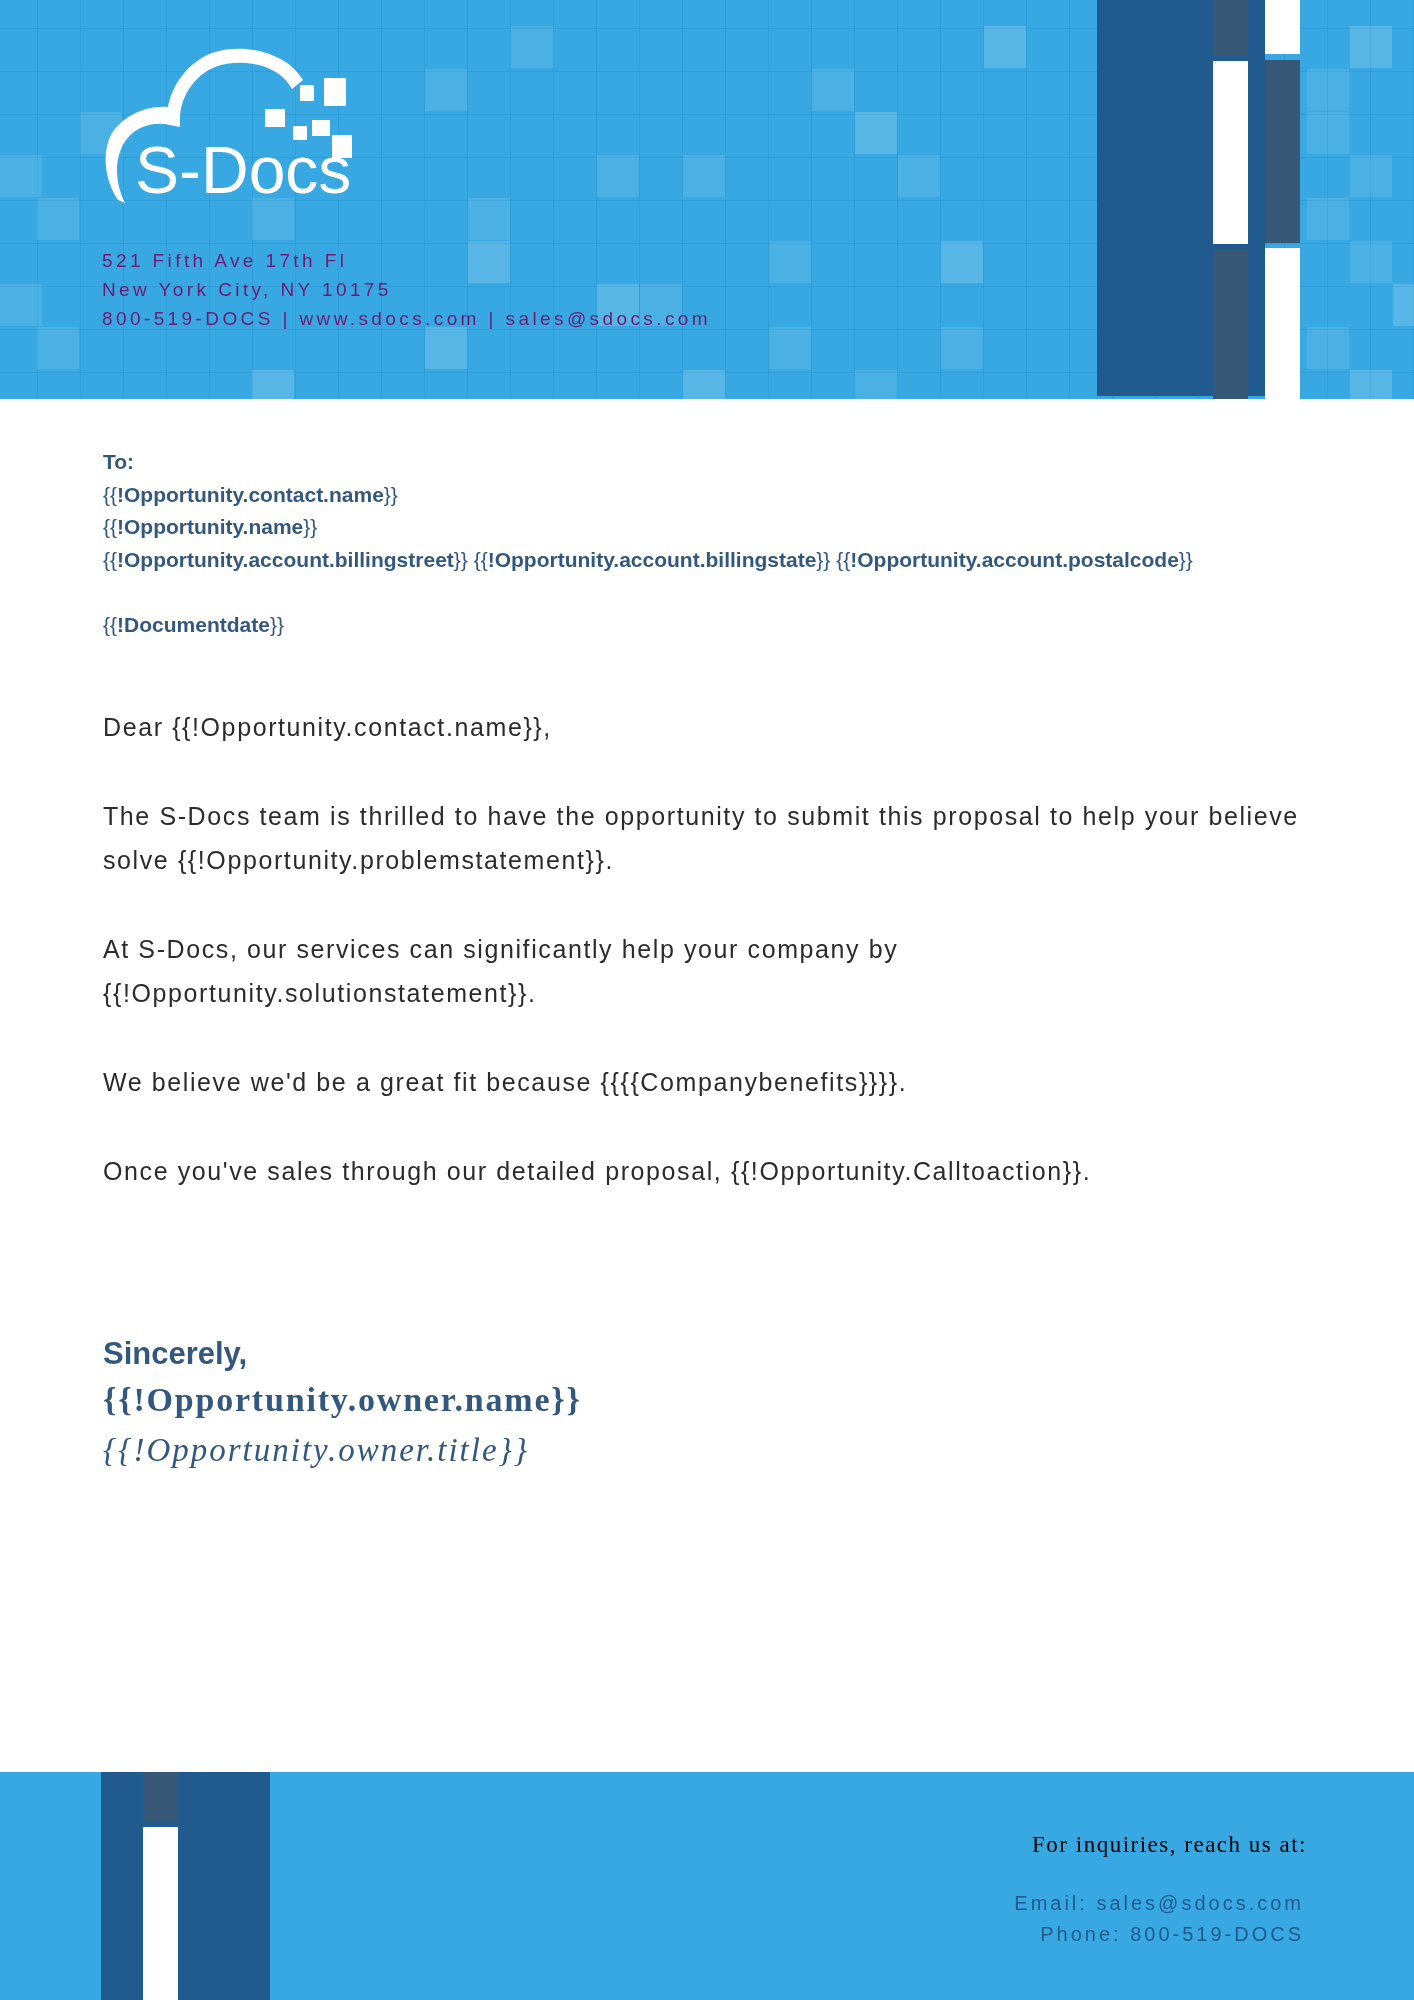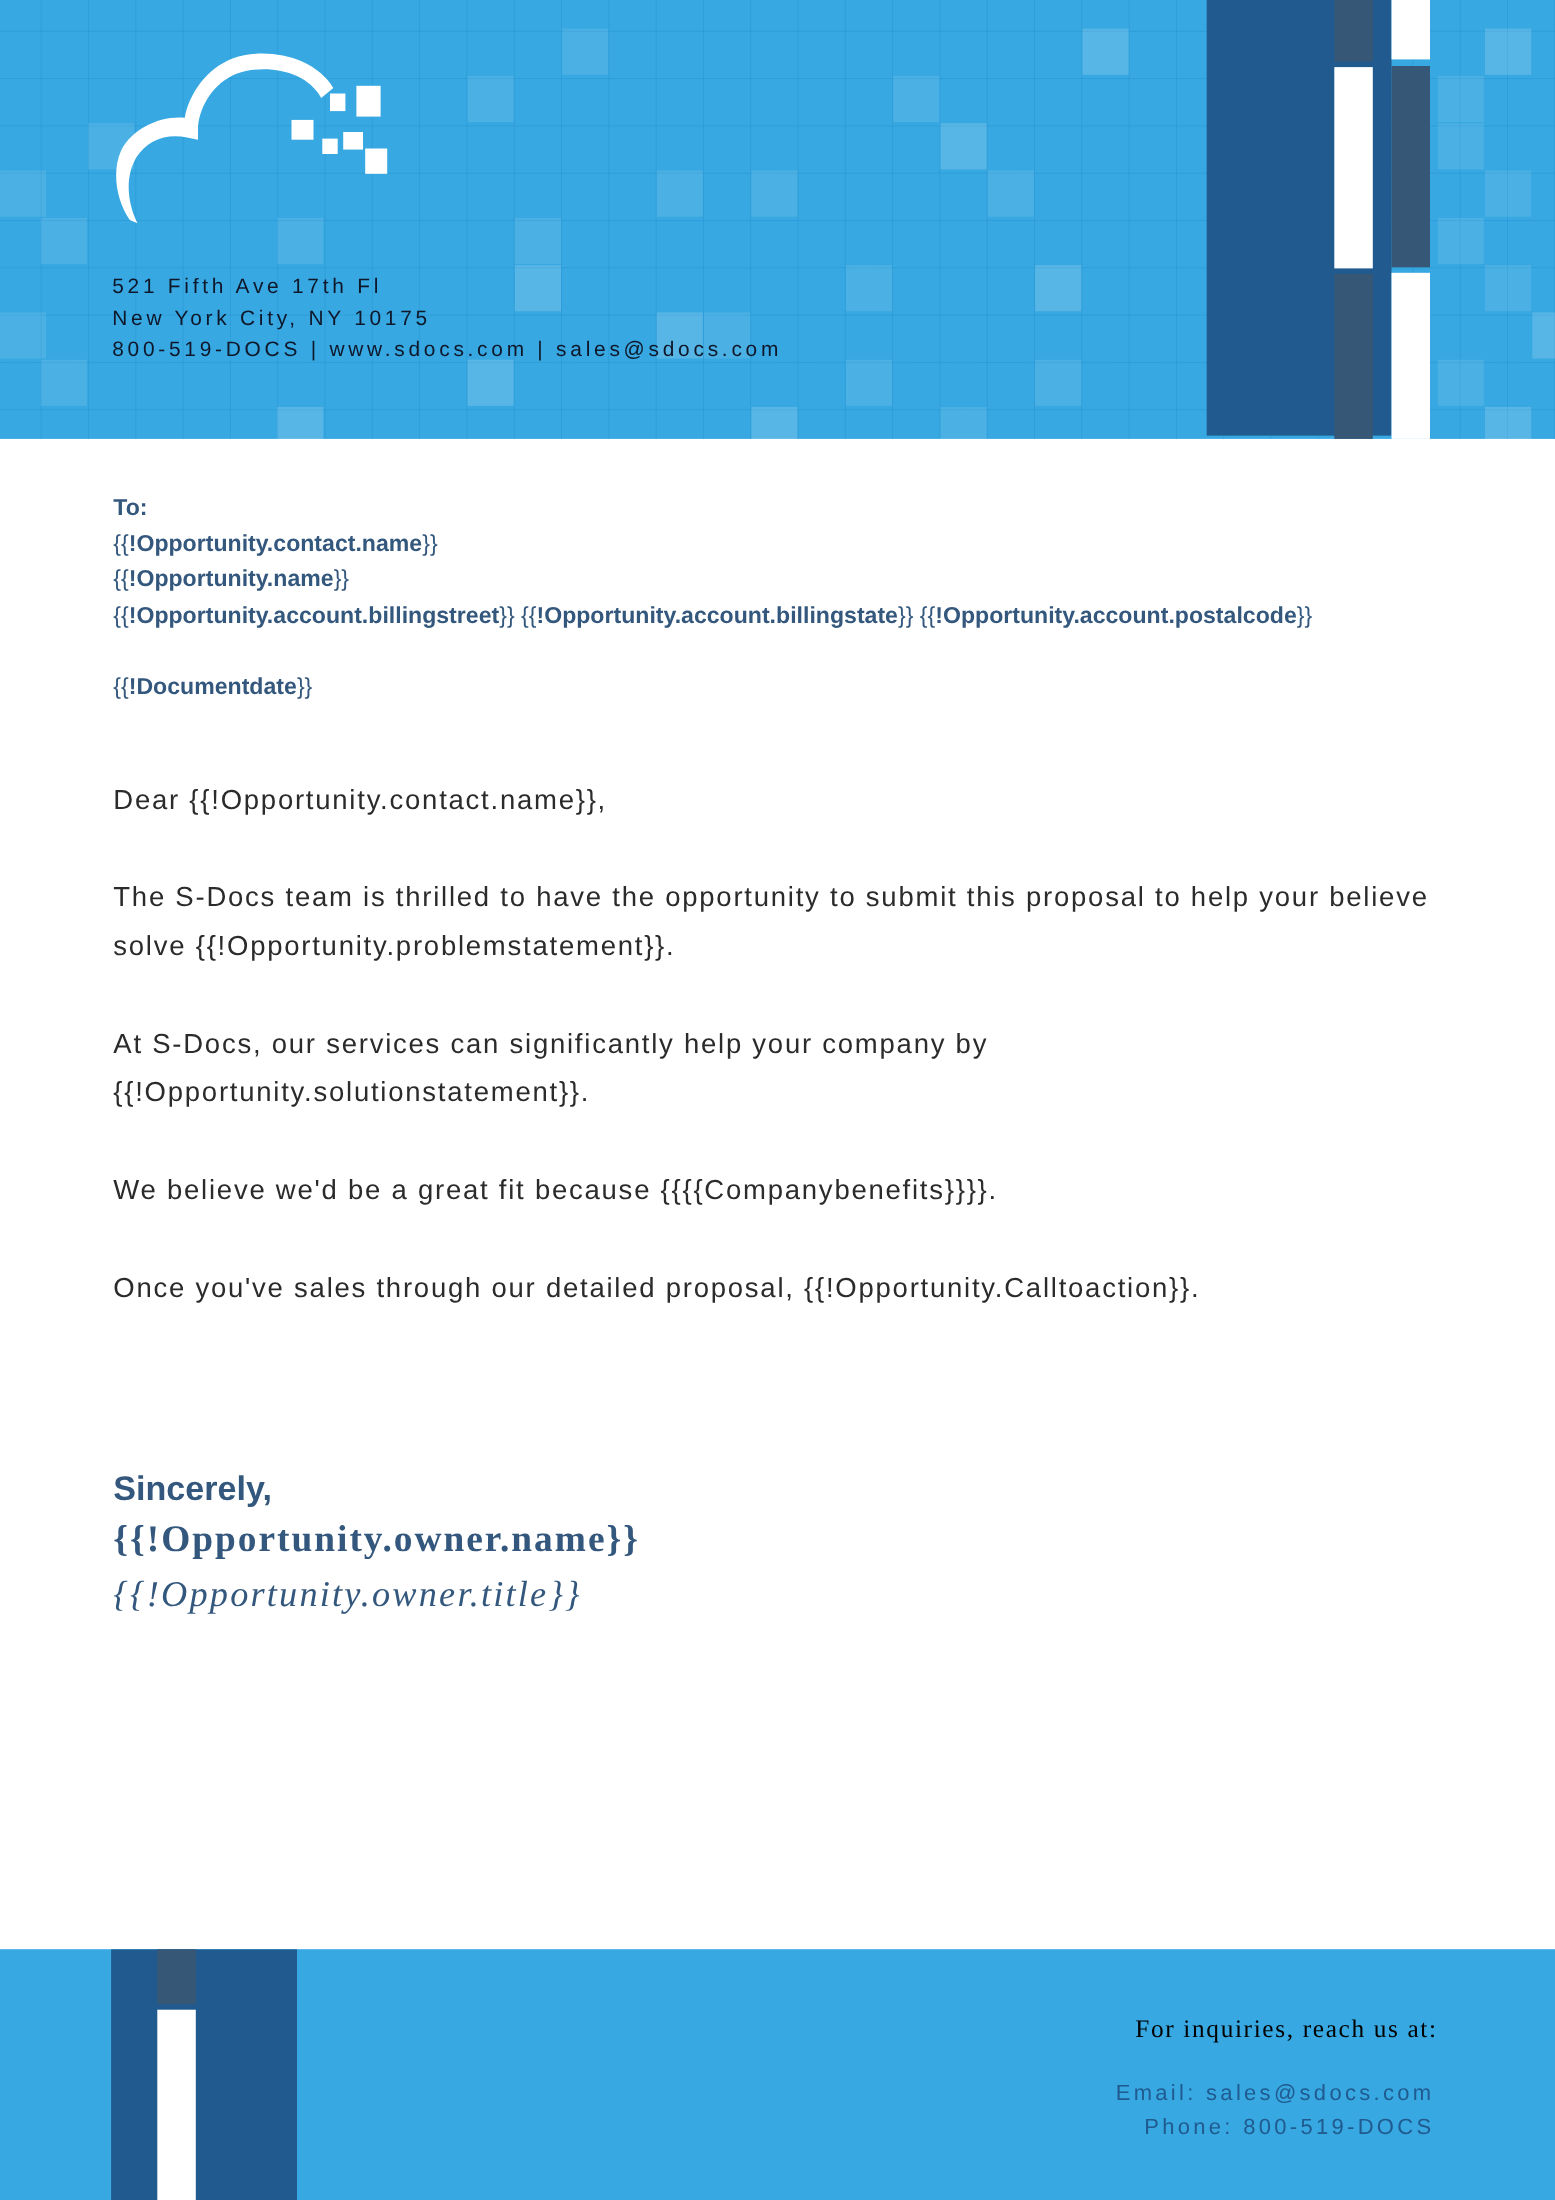--- a/index.html
+++ b/index.html
@@ -26,21 +26,21 @@
   .tile.l2 { background: rgba(255,255,255,0.16); }
 
   .logo { position: absolute; left: 100px; top: 45px; width: 290px; height: 170px; }
   .logo-text {
     position: absolute; left: 135px; top: 137px;
     font-family: "Liberation Sans", sans-serif;
     font-size: 66px; color: #ffffff; letter-spacing: 0px; line-height: 1;
   }
   .address {
     position: absolute; left: 102px; top: 246px;
-    color: #0f172a; font-size: 19px; letter-spacing: 3.4px; line-height: 29px;
+    color: #701a75; font-size: 19px; letter-spacing: 3.4px; line-height: 29px;
     font-family: "Liberation Sans", sans-serif;
   }
   .address div { white-space: nowrap; }
   .hd-main { left: 1097px; width: 168px; background: #205a8f; height: 396px; top: 0; position:absolute; }
   .hd-col { position: absolute; }
 
   
   .to-block {
     position: absolute; left: 103px; top: 446px;
     color: #34587d; font-size: 21px; line-height: 32.5px;
@@ -140,20 +140,21 @@
 
   <svg class="logo" viewBox="0 0 290 170" xmlns="http://www.w3.org/2000/svg">
     <path d="M 203 35 C 185 5, 140 -2, 112 8 C 88 17, 72 40, 68 62 C 45 60, 20 72, 10 92 C 2 110, 5 136, 18 155 L 25 158 C 15 138, 14 115, 24 98 C 34 82, 52 76, 70 80 L 80 82 L 80 70 C 82 50, 95 30, 115 22 C 140 13, 178 18, 192 44 Z" fill="#ffffff"></path>
     <rect x="200" y="40" width="14" height="16" fill="#ffffff"></rect>
     <rect x="224" y="33" width="22" height="28" fill="#ffffff"></rect>
     <rect x="165" y="64" width="20" height="18" fill="#ffffff"></rect>
     <rect x="193" y="81" width="14" height="14" fill="#ffffff"></rect>
     <rect x="212" y="75" width="18" height="16" fill="#ffffff"></rect>
     <rect x="232" y="90" width="20" height="23" fill="#ffffff"></rect>
   </svg>
+  <div class="logo-text">S-Docs</div>
 
   <div class="address">
     <div>521 Fifth Ave 17th Fl</div>
     <div>New York City, NY 10175</div>
     <div>800-519-DOCS | www.sdocs.com | sales@sdocs.com</div>
   </div>
 
   <div class="hd-main"></div>
   <div class="hd-col" style="left:1213px;top:0;width:35px;height:56px;background:#375777"></div>
   <div class="hd-col" style="left:1213px;top:61px;width:35px;height:183px;background:#ffffff"></div>

